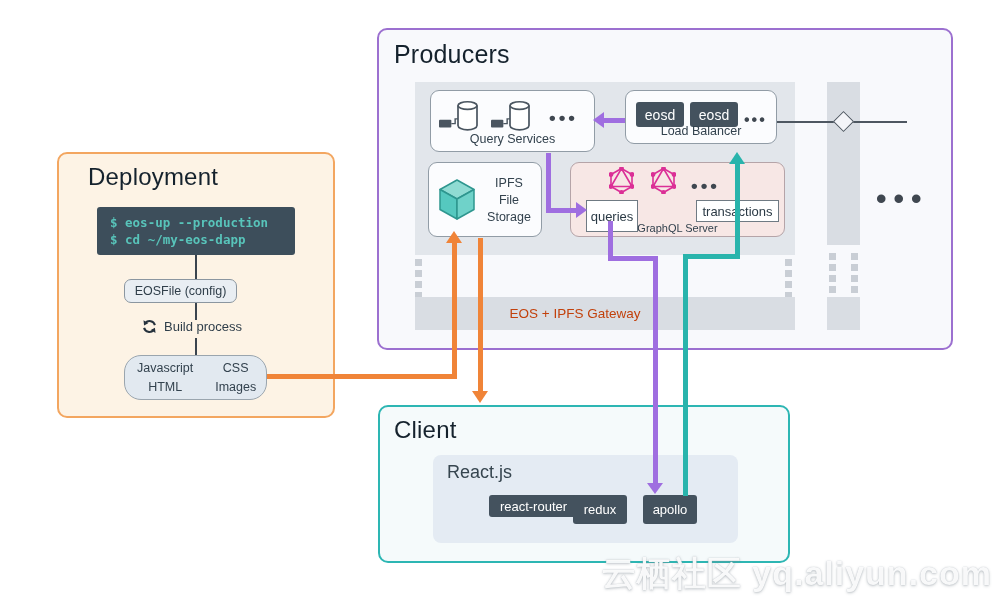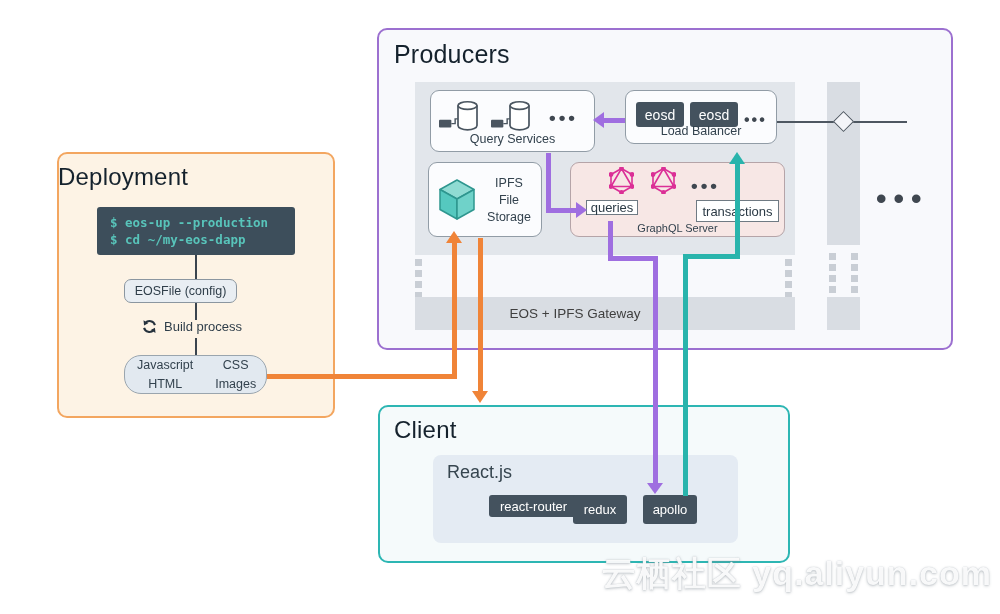--- a/index.html
+++ b/index.html
@@ -19,21 +19,21 @@
   .dark-chip{position:absolute;background:#44525e;color:#fff;border-radius:3px;display:flex;align-items:center;justify-content:center;}
   .dots{position:absolute;color:#3f4750;font-weight:700;font-size:19px;letter-spacing:3px;line-height:14px;}
   
   .terminal{position:absolute;left:97px;top:207px;width:198px;height:48px;background:#3d4e5b;border-radius:3px;
             font-family:"DejaVu Sans Mono",monospace;font-size:12.5px;font-weight:700;color:#58c4ba;
             line-height:17px;padding:7px 0 0 13px;box-sizing:border-box;}
   .conn{position:absolute;width:2px;background:#3a444e;}
   .soft-chip{position:absolute;background:#e9eef3;border:1px solid #8b96a0;border-radius:7px;box-sizing:border-box;
              display:flex;align-items:center;justify-content:center;font-size:12.5px;color:#2f3e4a;}
   .build-row{position:absolute;left:142px;top:319px;display:flex;align-items:center;gap:7px;font-size:13px;color:#2f3e4a;}
-  .assets-box{position:absolute;left:124px;top:355px;width:143px;height:39px;background:#e2e9f0;border:1px solid #9aa5ae;
+  .assets-box{position:absolute;left:124px;top:355px;width:143px;height:45px;background:#e2e9f0;border:1px solid #9aa5ae;
               border-radius:17px;box-sizing:border-box;display:grid;grid-template-columns:57% 43%;align-content:center;
               row-gap:5px;font-size:12.5px;color:#33424e;}
   .assets-box span{text-align:center;}
   
   .seg{position:absolute;z-index:5;}
   .seg.orange{background:#f08438;}
   .seg.purple{background:#9f6ee0;}
   .seg.teal{background:#29b4ac;}
   .ah{position:absolute;width:0;height:0;z-index:6;}
   .ah-up-orange{border-left:8px solid transparent;border-right:8px solid transparent;border-bottom:12px solid #f08438;}
@@ -61,21 +61,21 @@
   .watermark{position:absolute;right:8px;top:551px;font-size:34px;font-weight:700;letter-spacing:1px;
              color:rgba(255,255,255,.92);
              text-shadow:0 1px 3px rgba(120,130,140,.45),0 0 1px rgba(150,160,170,.65);}
 </style>
 </head>
 <body>
 
 <div class="stage">
 
   <div class="frame deployment"></div>
-  <div class="section-title" style="left:58px;top:163px;">Deployment</div>
+  <div class="section-title" style="left:88px;top:163px;">Deployment</div>
 
   <div class="terminal">
     <div>$ eos-up --production</div>
     <div>$ cd ~/my-eos-dapp</div>
   </div>
 
   <div class="conn" style="left:195px;top:255px;height:25px;"></div>
   <div class="soft-chip" style="left:124px;top:279px;width:113px;height:24px;">
     <span>EOSFile (config)</span>
   </div>
@@ -160,21 +160,21 @@
       <polygon points="12.5,1.5 23,7.5 23,19.5 12.5,25.5 2,19.5 2,7.5" fill="none" stroke="#db2f96" stroke-width="1.6"></polygon>
       <polygon points="12.5,1.5 23,19.5 2,19.5" fill="none" stroke="#db2f96" stroke-width="1.6"></polygon>
       <circle cx="12.5" cy="1.5" r="2.4" fill="#db2f96"></circle>
         <circle cx="23" cy="7.5" r="2.4" fill="#db2f96"></circle>
       <circle cx="23" cy="19.5" r="2.4" fill="#db2f96"></circle>
         <circle cx="12.5" cy="25.5" r="2.4" fill="#db2f96"></circle>
       <circle cx="2" cy="19.5" r="2.4" fill="#db2f96"></circle>
         <circle cx="2" cy="7.5" r="2.4" fill="#db2f96"></circle>
     </svg>
     <div class="dots" style="left:120px;top:16px;">•••</div>
-    <div class="mini-chip" style="left:15px;top:37px;width:52px;height:15px;">
+    <div class="mini-chip" style="left:15px;top:37px;width:52px;height:32px;">
       <span>queries</span>
     </div>
     <div class="mini-chip" style="left:125px;top:37px;width:83px;height:22px;">
       <span>transactions</span>
     </div>
     <div class="label" style="bottom:2px;font-size:11px;">GraphQL Server</div>
   </div>
 
   <div class="dotcol" style="left:415px;top:259px;">
       <i></i>
@@ -195,21 +195,21 @@
       <i></i>
     </div>
   <div class="dotcol" style="left:851px;top:253px;">
       <i></i>
       <i></i>
       <i></i>
       <i></i>
     </div>
 
   <div class="gray-bar" style="left:415px;top:297px;width:380px;height:33px;display:flex;align-items:center;justify-content:center;padding-right:60px;box-sizing:border-box;">
-    <span style="font-size:13.5px;color:#404040;">EOS + IPFS Gateway</span>
+    <span style="font-size:13.5px;color:#c2410c;">EOS + IPFS Gateway</span>
   </div>
 
   <div class="gray-bar" style="left:827px;top:82px;width:33px;height:163px;"></div>
   <div class="gray-bar" style="left:827px;top:297px;width:33px;height:33px;"></div>
   <div style="position:absolute;left:777px;top:121px;width:130px;height:2px;background:#4e5761;"></div>
   <div class="diamond"></div>
   <div class="big-dots">•••</div>
 
   <div class="frame client"></div>
   <div class="section-title" style="left:394px;top:416px;">Client</div>

